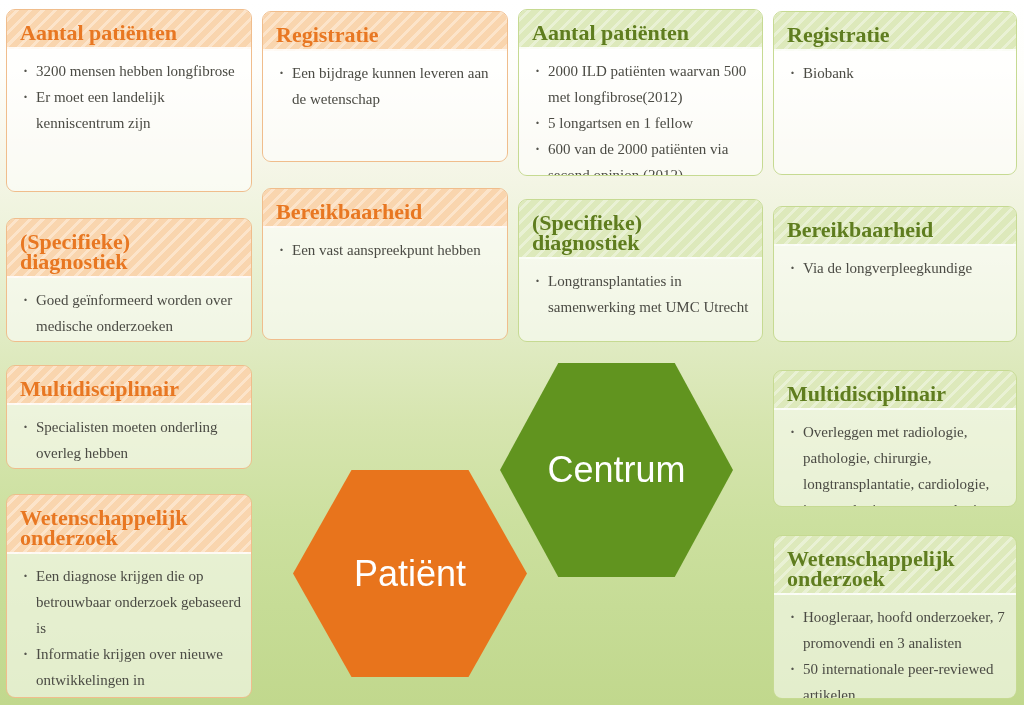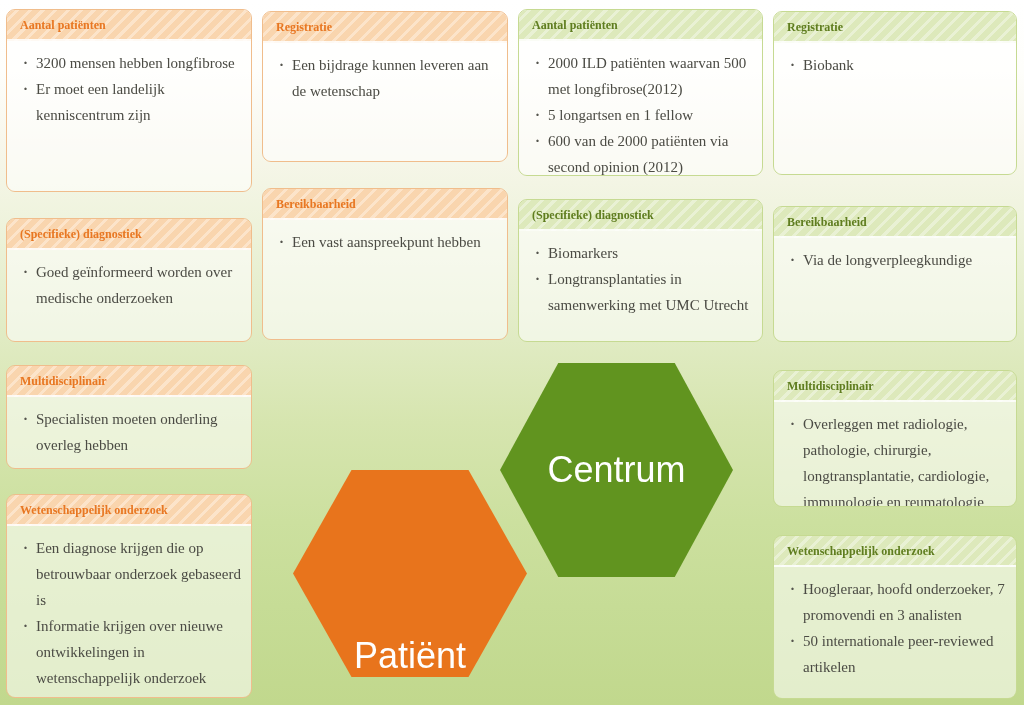--- a/index.html
+++ b/index.html
@@ -17,23 +17,23 @@
   
   .card {
     position: absolute;
     border-radius: 9px;
     overflow: hidden;
     box-sizing: border-box;
     border: 1px solid;
   }
   .card .hdr {
     font-weight: bold;
-    font-size: 12px;
+    font-size: 22px;
     line-height: 20px;
-    padding: 5px 13px 4px 13px;
+    padding: 13px 13px 4px 13px;
     border-bottom: 2px solid rgba(255,255,255,0.85);
   }
   .card ul.body {
     margin: 0;
     padding: 9px 6px 9px 12px;
     list-style: none;
     background: rgba(255,255,255,0.55);
     font-size: 15px;
     line-height: 26px;
     color: #4b4b44;
@@ -63,21 +63,21 @@
   .hex {
     position: absolute;
     clip-path: polygon(25% 0, 75% 0, 100% 50%, 75% 100%, 25% 100%, 0 50%);
     display: flex;
     align-items: center;
     justify-content: center;
     color: #ffffff;
     font-family: "Liberation Sans", sans-serif;
     font-size: 36px;
   }
-  .hex.patient { background: #e8741c; align-items: flex-end; }
+  .hex.patient { background: #e8741c; }
   .hex.centrum { background: #61941f; }
 </style>
 </head>
 <body>
 
 <div id="stage">
 
   <div class="card orange" style="left:6px; top:9px; width:246px; height:183px;">
     <div class="hdr">Aantal patiënten</div>
     <ul class="body">
@@ -127,21 +127,20 @@
     <ul class="body">
       <li>2000 ILD patiënten waarvan 500 met longfibrose(2012)</li>
       <li>5 longartsen en 1 fellow</li>
       <li>600 van de 2000 patiënten via second opinion (2012)</li>
     </ul>
   </div>
 
   <div class="card green" style="left:518px; top:199px; width:245px; height:143px;">
     <div class="hdr">(Specifieke) diagnostiek</div>
     <ul class="body">
-      <li>Biomarkers</li>
       <li>Longtransplantaties in samenwerking met UMC Utrecht</li>
     </ul>
   </div>
 
   <div class="card green" style="left:773px; top:11px; width:244px; height:164px;">
     <div class="hdr">Registratie</div>
     <ul class="body">
       <li>Biobank</li>
     </ul>
   </div>

